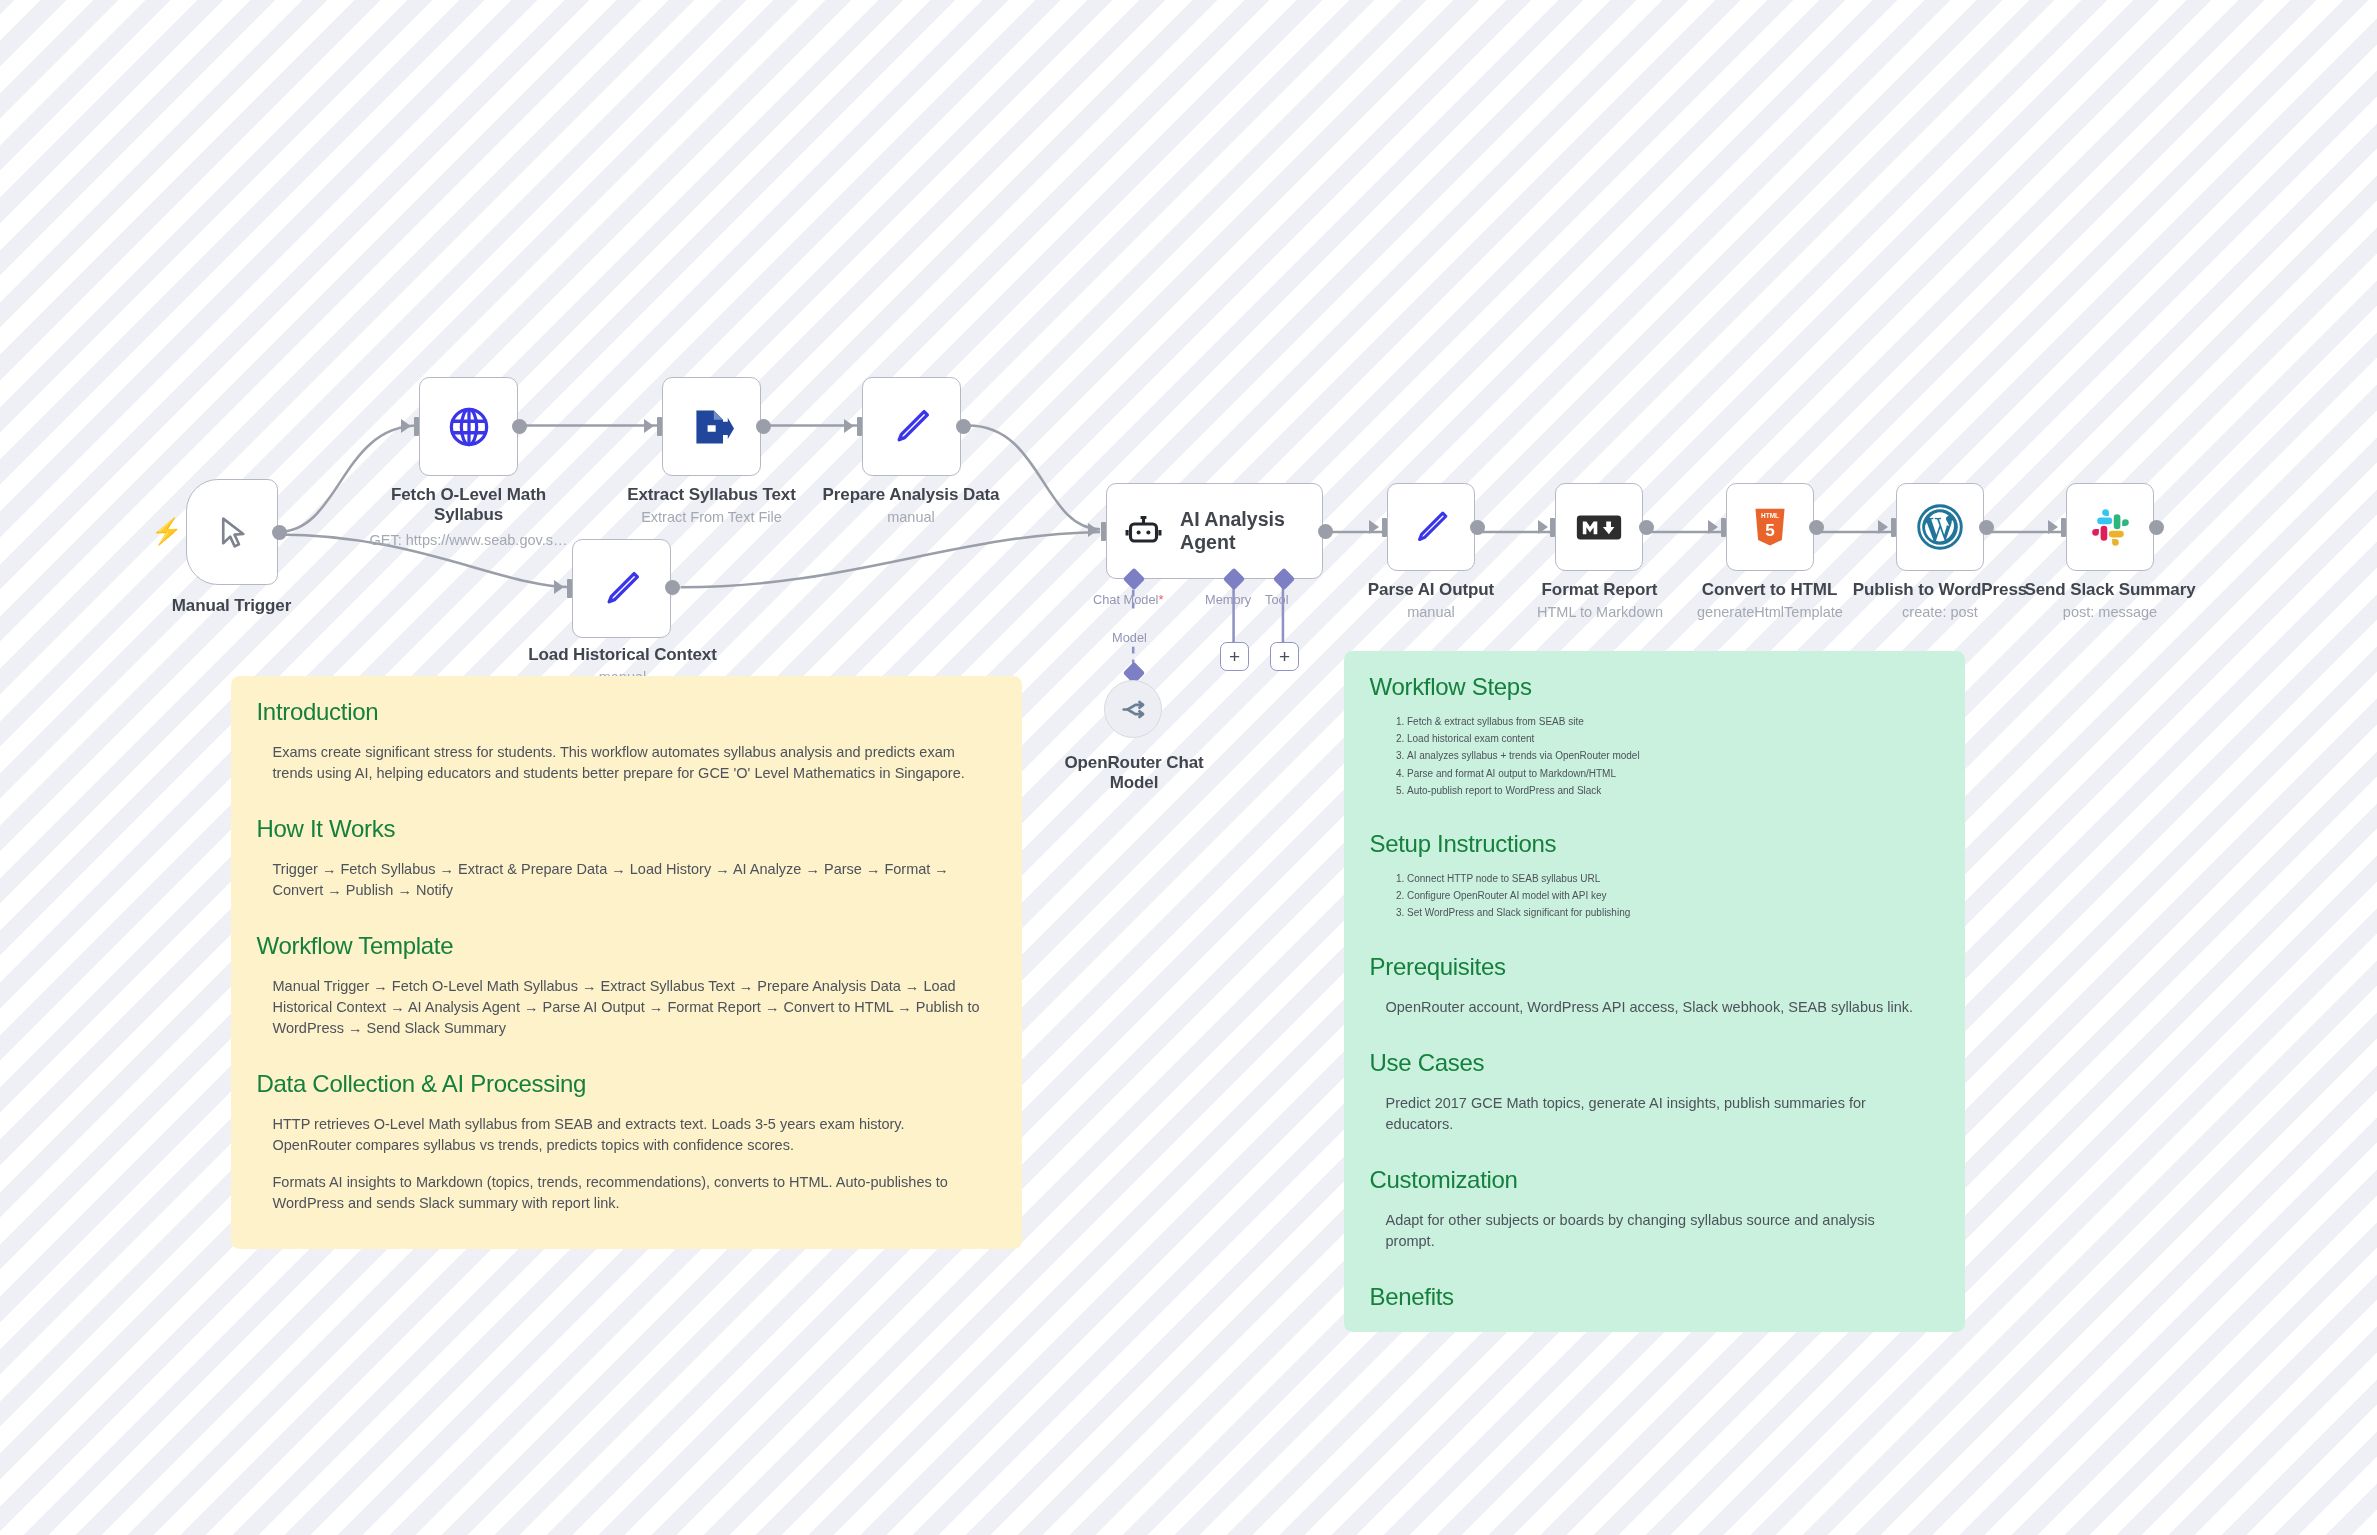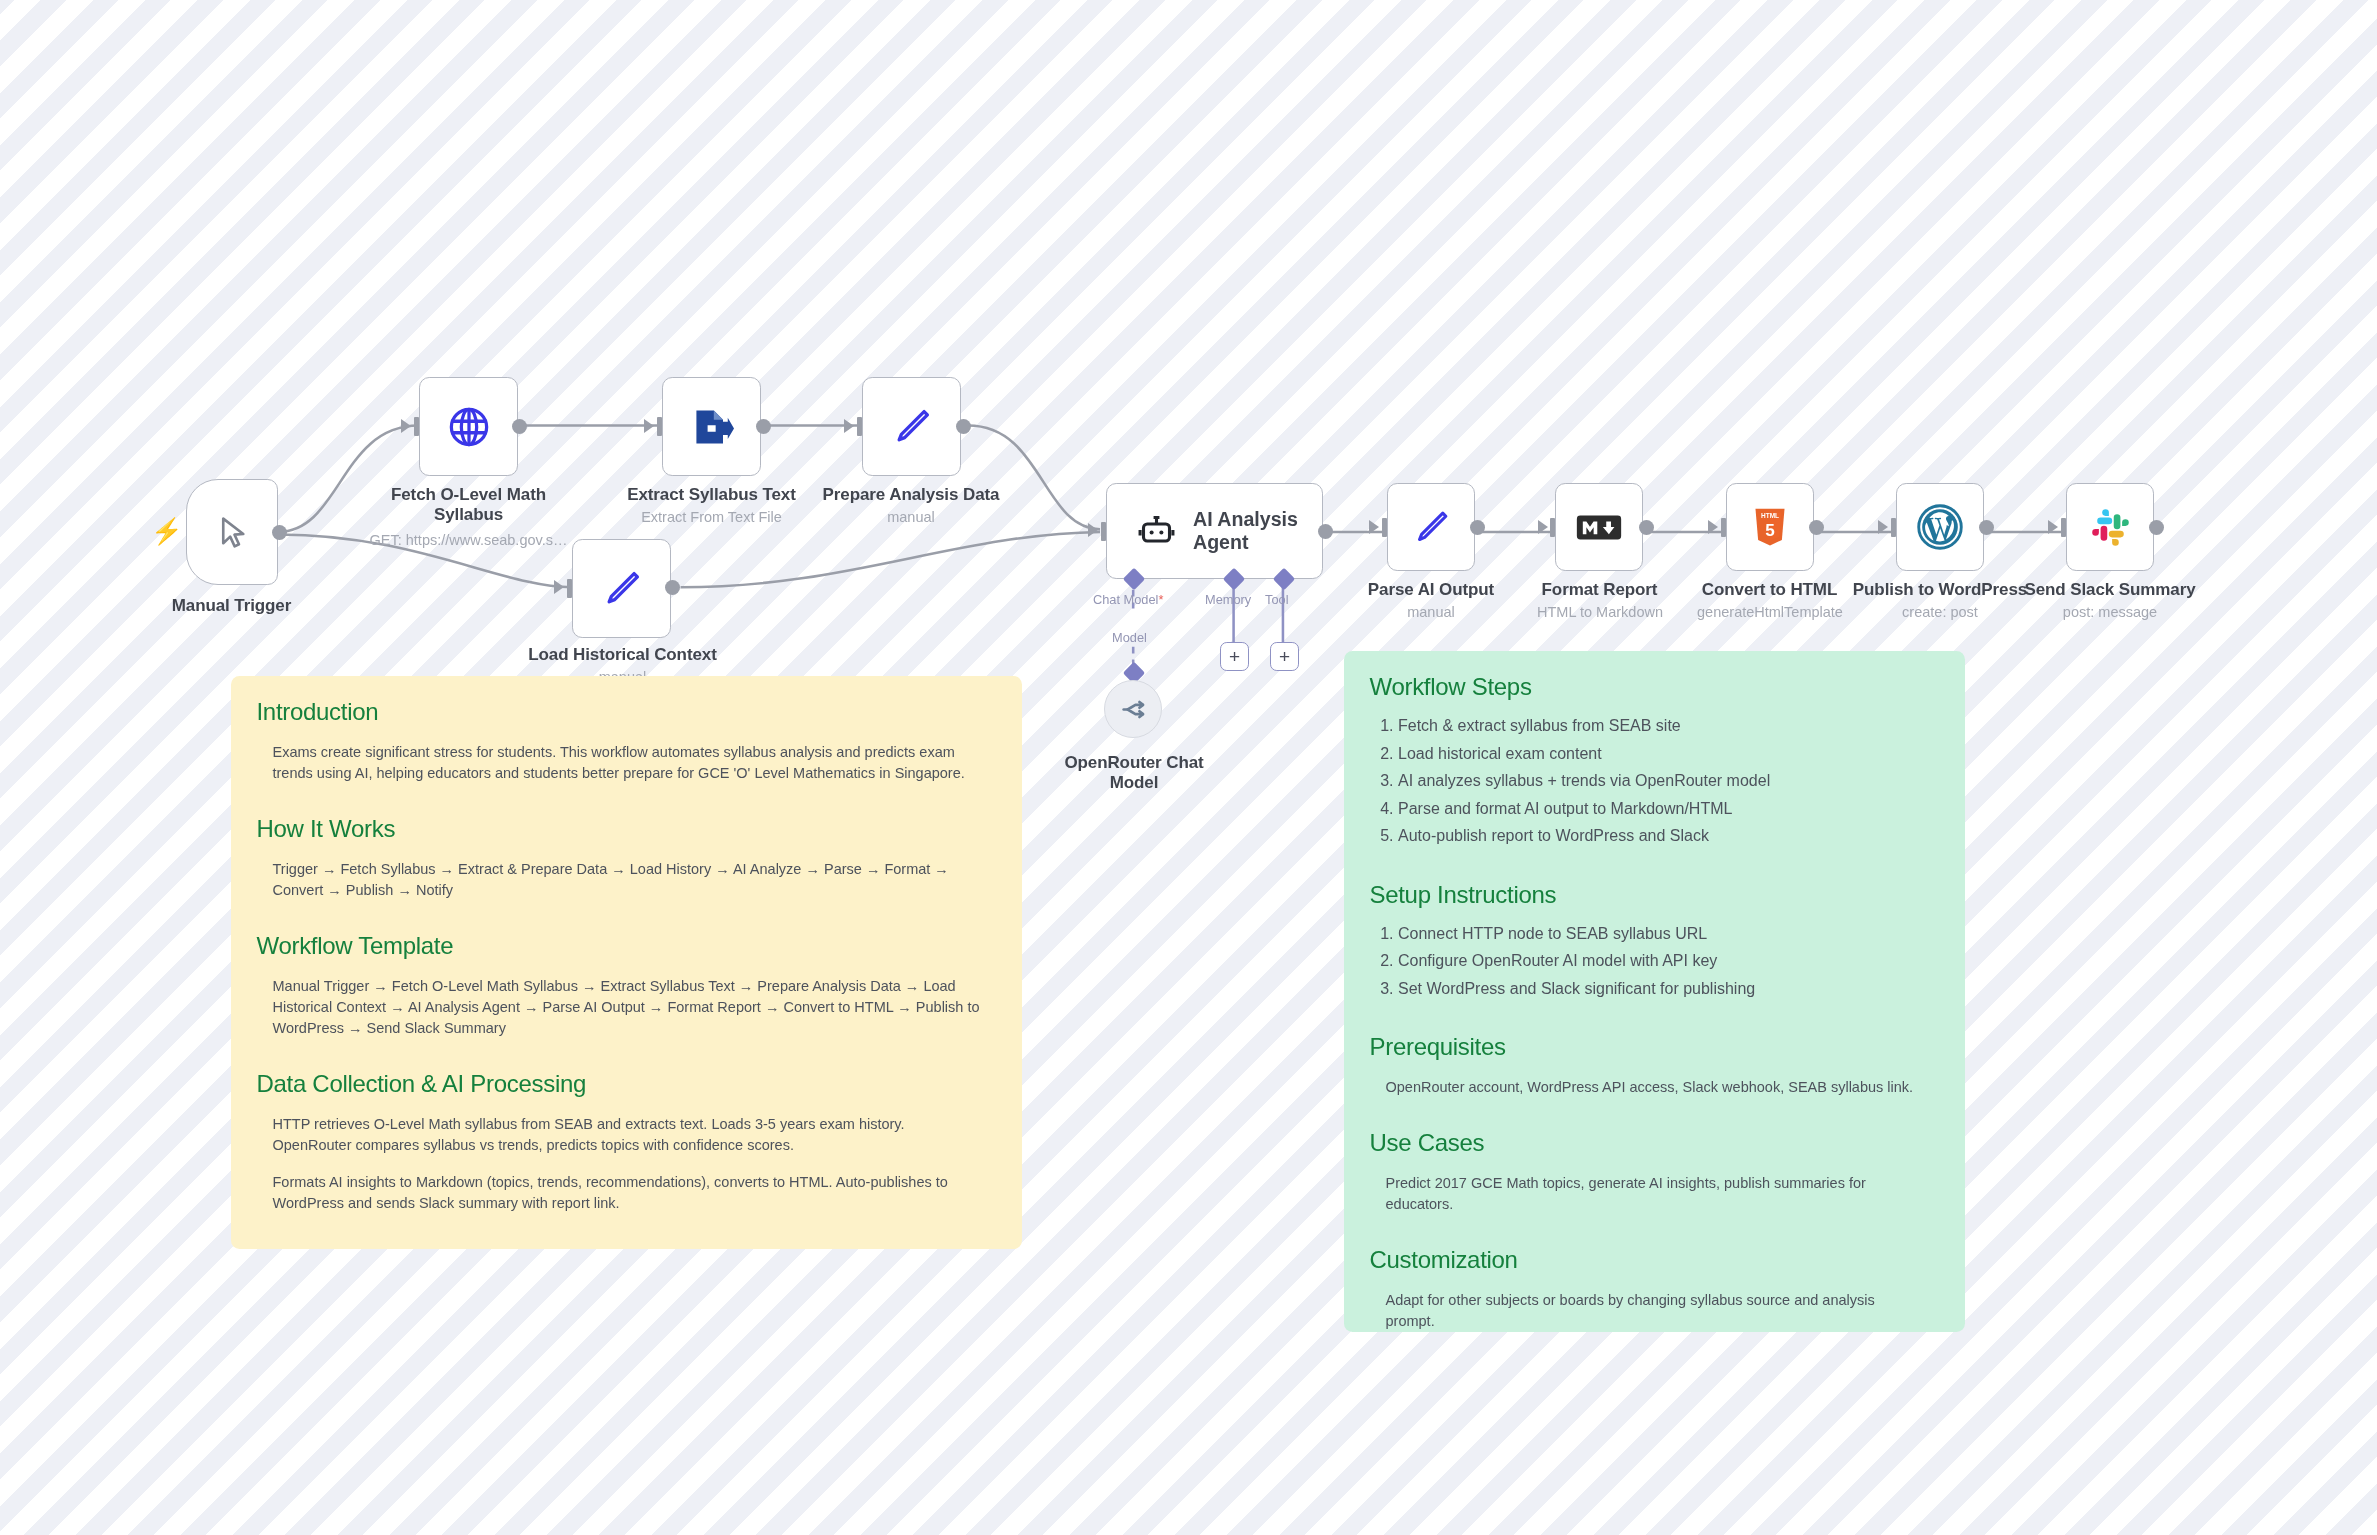--- a/index.html
+++ b/index.html
@@ -29,21 +29,21 @@
     background:#ffffff;
     border:1.7px solid #b4b8c2;
     border-radius:10.2px;
     display:flex; align-items:center; justify-content:center;
   }
   .node.trigger {
     border-radius:32px 10.2px 10.2px 32px;
   }
   .node.agent {
     display:flex; align-items:center; justify-content:flex-start;
-    padding-left:30px; gap:17px;
+    padding-left:17px; gap:17px;
   }
   .nodelabel {
     position:absolute;
     text-align:center;
     font-size:17px;
     color:#41454e;
     font-weight:600;
     line-height:1.18;
     letter-spacing:-0.1px;
   }
@@ -119,22 +119,22 @@
     letter-spacing:-0.3px;
   }
   .sticky h3.spaced { margin-top:31px; }
   .sticky p {
     margin:16px;
     font-size:14.5px;
     line-height:1.45;
     color:#4d525c;
   }
   .sticky ol {
-    margin:3px; padding-left:25.5px;
-    font-size:16px; line-height:1.72; color:#4d525c;
+    margin:12px; padding-left:25.5px;
+    font-size:10px; line-height:1.72; color:#4d525c;
   }
   .bolt {
     position:absolute;
     font-size:25.5px; color:#f4673b; line-height:1;
     font-weight:bold;
   }
   svg { display:block; }
 </style>
 </head>
 <body>

